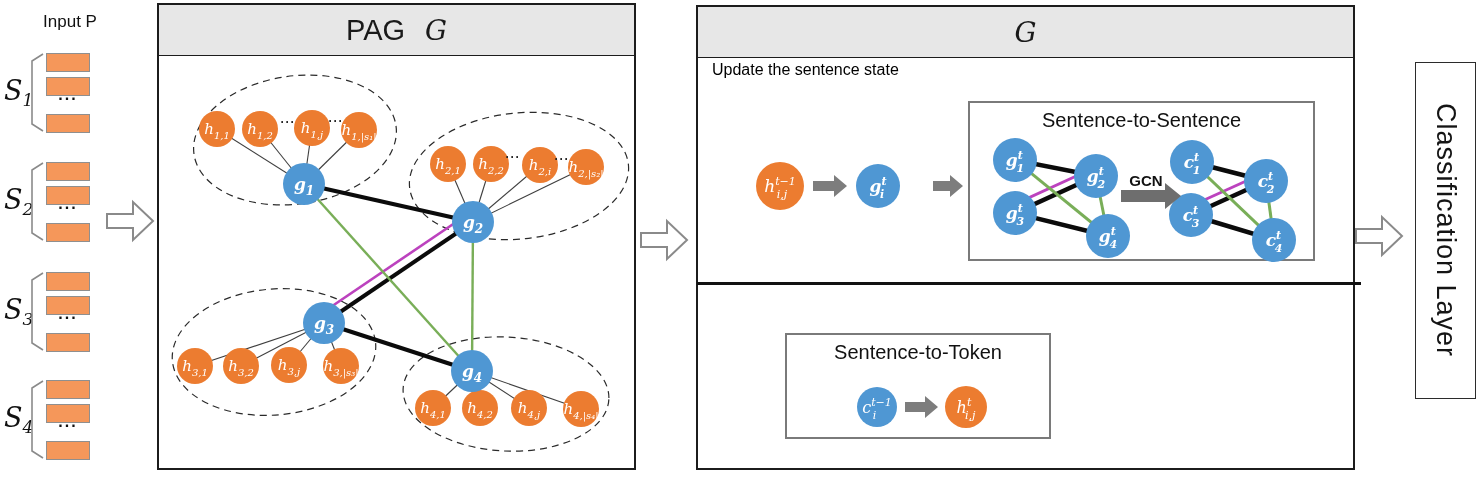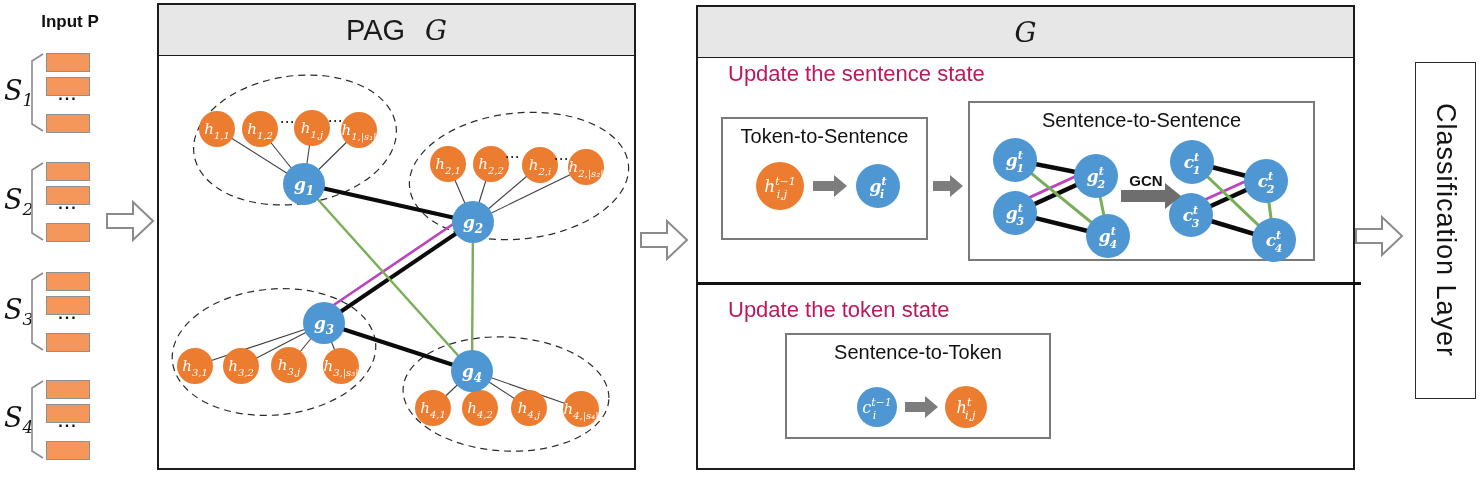--- a/index.html
+++ b/index.html
@@ -1,36 +1,36 @@
 <!DOCTYPE html>
 <html><head>
 <meta charset="utf-8">
 <style>
   html,body{margin:0;padding:0;background:#ffffff;}
   .canvas{position:relative;width:1479px;height:481px;background:#ffffff;overflow:hidden;
           font-family:"Liberation Sans", sans-serif;color:#141414;}
   .input-title{position:absolute;left:26px;top:12px;width:88px;text-align:center;
-               font-weight:bold;font-size:17px;color:#111;}
+               font-weight:normal;font-size:17px;color:#111;}
   .sgroup{position:absolute;left:0;width:110px;height:80px;padding-left:12px;}
   .slabel{position:absolute;left:4px;top:22px;font-family:"DejaVu Serif","DejaVu Sans",serif;
           font-style:italic;font-size:27px;color:#111;}
   .slabel sub{font-size:17px;}
   .block{position:absolute;left:46px;width:44px;height:19px;background:#F5975A;
          border:1.5px solid #8f8f8f;box-sizing:border-box;}
   .b1{top:0;} .b2{top:24px;} .b3{top:61px;}
   .sdots{position:absolute;left:46px;top:33px;width:44px;text-align:center;
          font-weight:bold;font-size:16px;letter-spacing:2px;color:#111;}
   .panel{position:absolute;border:2px solid #1c1c1c;box-sizing:border-box;background:#fff;}
   .pag-panel{left:157px;top:3px;width:479px;height:467px;}
   .cross-panel{left:696px;top:5px;width:659px;height:465px;}
   .panel-header{height:50px;background:#E7E7E7;border-bottom:1.5px solid #1c1c1c;
                 display:flex;align-items:center;justify-content:center;gap:20px;
                 font-size:29px;color:#1a1a1a;}
   .script-g{font-family:"DejaVu Serif",serif;font-style:italic;font-size:0.95em;}
-  .red-label{position:absolute;font-size:22px;color:#be185d;margin-left:16px;}
+  .red-label{position:absolute;font-size:16px;color:#000000;}
   .inner-box{position:absolute;border:2px solid #7a7a7a;box-sizing:border-box;background:#fff;}
   .box-title{padding-top:6px;text-align:center;font-size:20px;color:#111;}
   .divider{position:absolute;left:697px;top:282px;width:664px;height:2.5px;background:#111;}
   .class-box{position:absolute;left:1415px;top:62px;width:61px;height:337px;
              border:1.5px solid #2b2b2b;box-sizing:border-box;display:flex;
              align-items:center;justify-content:center;background:#fff;}
   .vtext{writing-mode:vertical-rl;text-orientation:mixed;font-size:27px;color:#141414;
          letter-spacing:1px;white-space:nowrap;}
   #overlay{position:absolute;left:0;top:0;pointer-events:none;}
 </style>
@@ -77,25 +77,21 @@
     </div>
   </div>
 
   <div class="panel cross-panel">
     <div class="panel-header">
       <span class="script-g">G</span>
     </div>
   </div>
 
   <div class="red-label" style="left:712px;top:61px">Update the sentence state</div>
-  <div class="red-label" style="left:712px;top:297px">Update the token state</div>
-
-  <div class="inner-box" style="left:721px;top:117px;width:207px;height:123px">
-    <div class="box-title">Token-to-Sentence</div>
-  </div>
+
   <div class="inner-box" style="left:968px;top:101px;width:347px;height:160px">
     <div class="box-title">Sentence-to-Sentence</div>
   </div>
   <div class="divider"></div>
   <div class="inner-box" style="left:785px;top:333px;width:266px;height:106px">
     <div class="box-title">Sentence-to-Token</div>
   </div>
 
   <div class="class-box">
     <span class="vtext">Classification Layer</span>

